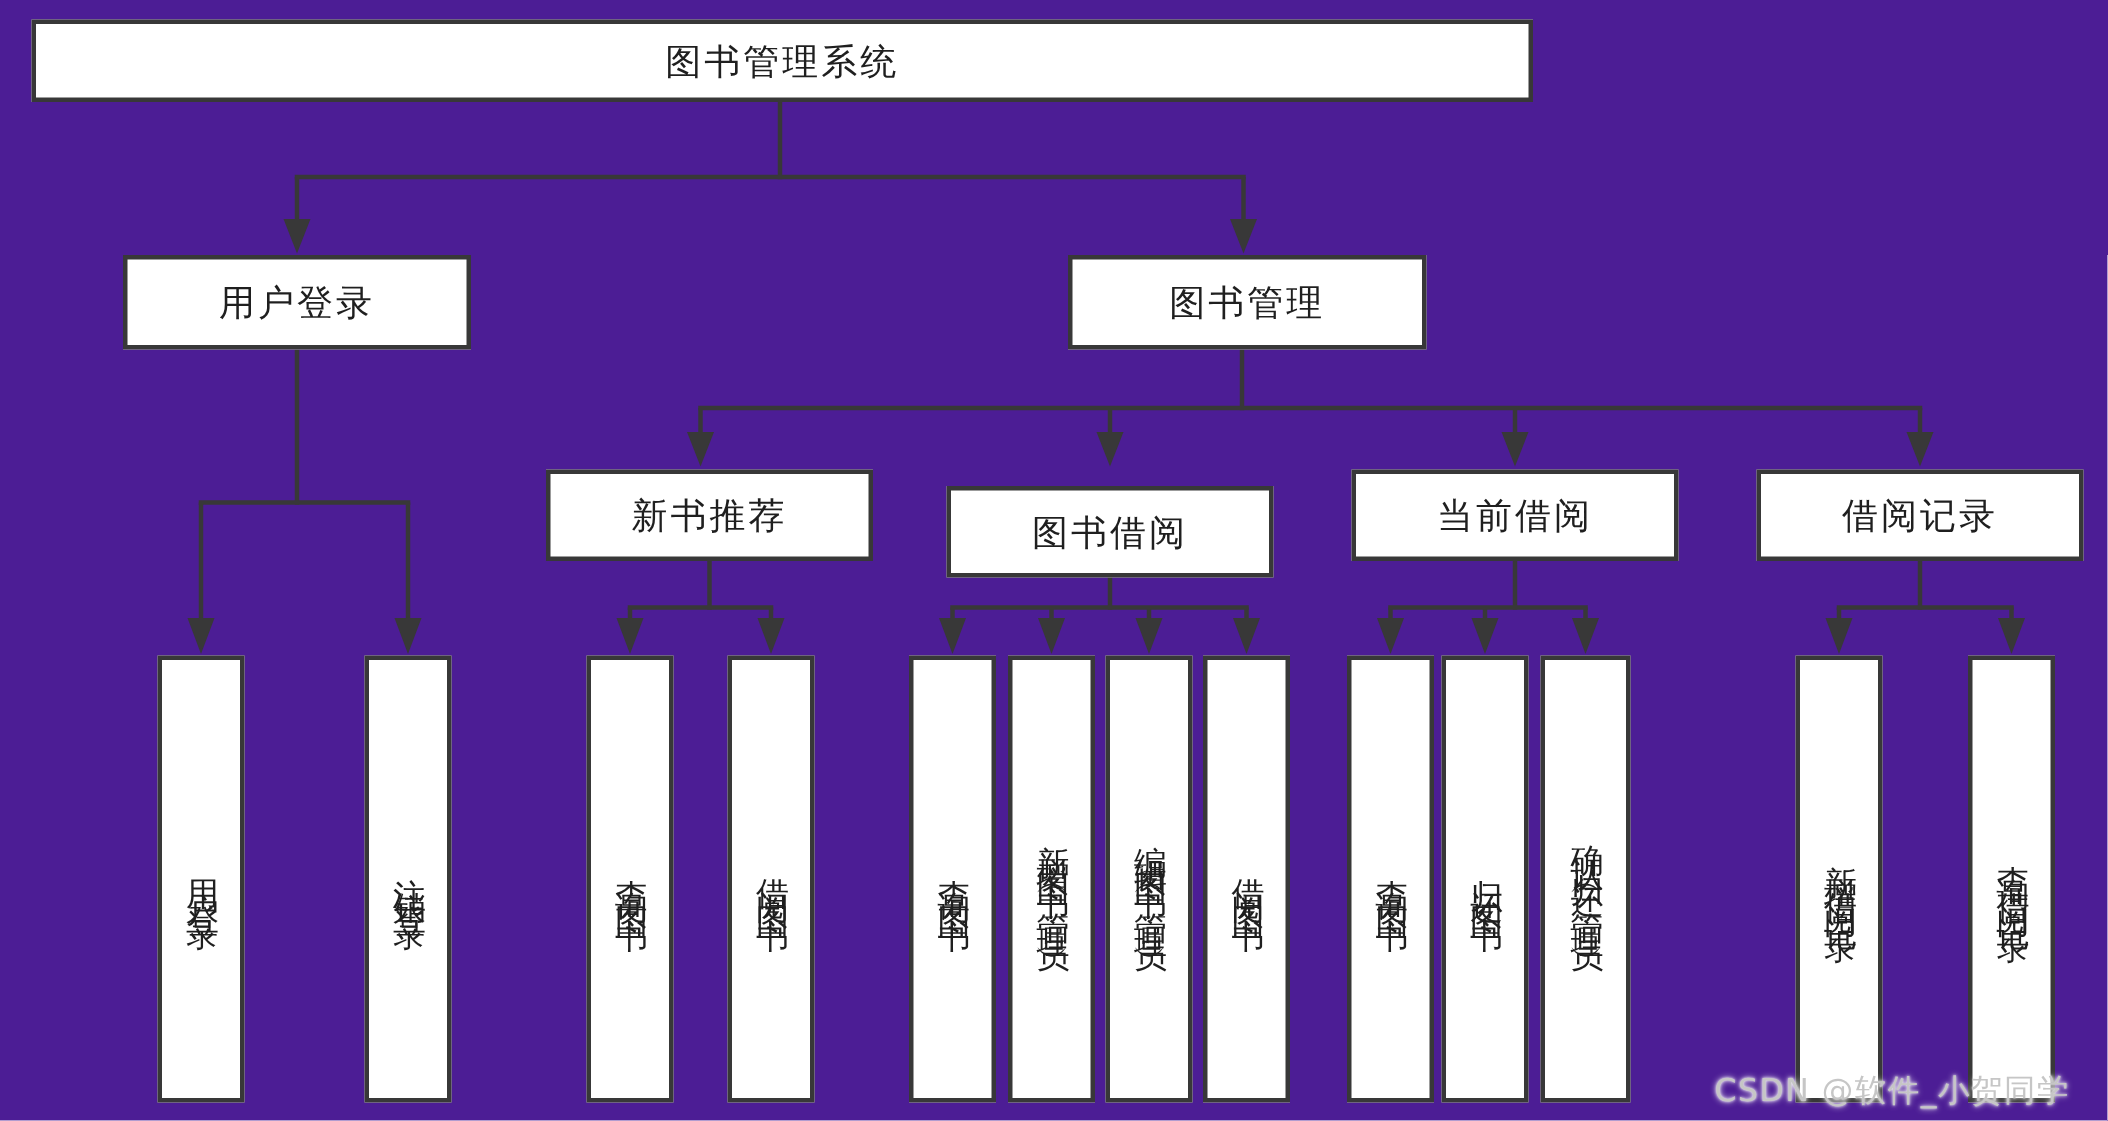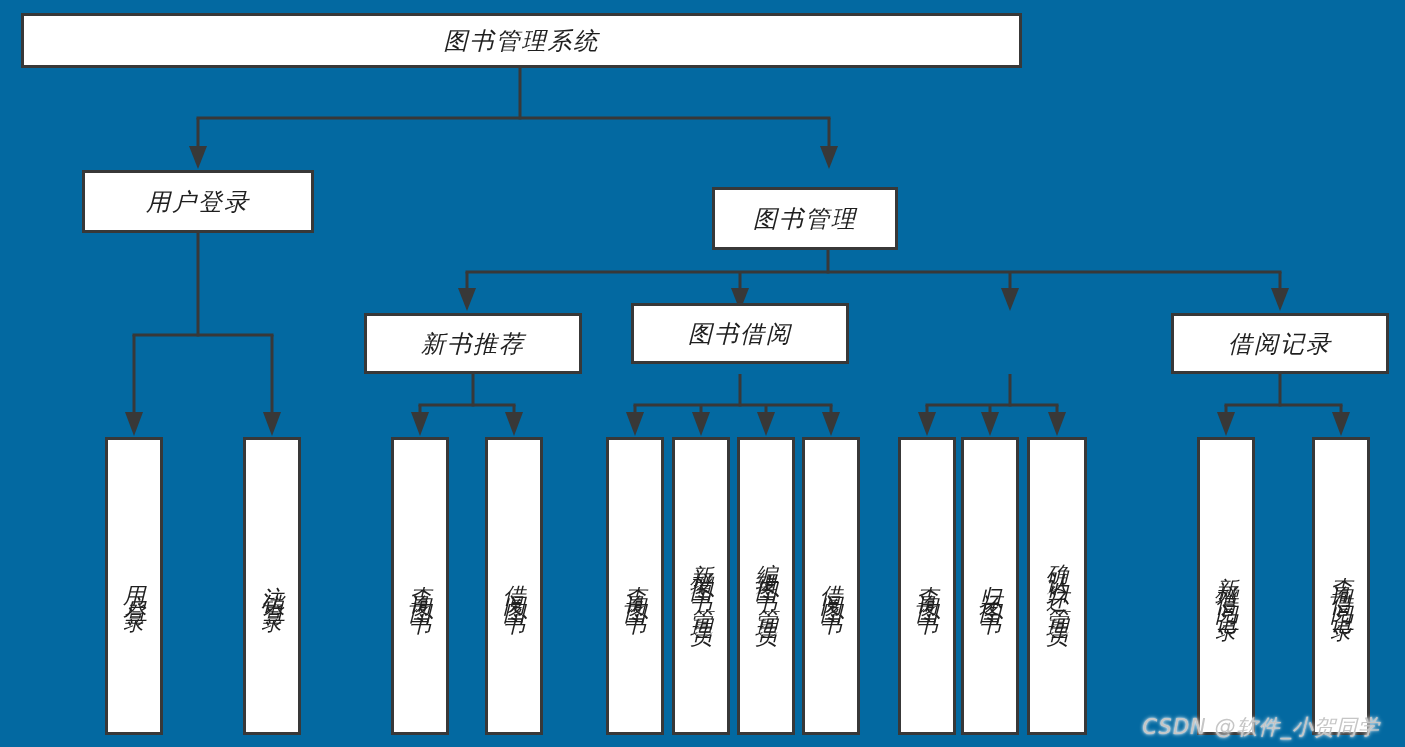--- a/index.html
+++ b/index.html
@@ -1,23 +1,22 @@
 <!DOCTYPE html>
 <html><head>
 <meta charset="utf-8">
 <style>
   html, body { margin: 0; padding: 0; background: #ffffff; }
   .stage {
     position: relative;
     width: 1405px;
     height: 747px;
-    background: #0369a1;
+    background: #4c1d95;
     font-family: "DejaVu Sans", "Liberation Sans", sans-serif;
     overflow: hidden;
-    font-style: italic;
   }
   .stage svg.wires {
     position: absolute;
     left: 0; top: 0;
     z-index: 0;
   }
   .node {
     position: absolute;
     box-sizing: border-box;
     border: 3px solid #383838;
@@ -135,29 +134,32 @@
     </g>
   </svg>
 
   <div class="node" style="left:21px; top:13px; width:1001px; height:55px;">
     <span class="hlabel">图书管理系统</span>
   </div>
 
   <div class="node" style="left:82px; top:170px; width:232px; height:63px;">
     <span class="hlabel">用户登录</span>
   </div>
-  <div class="node" style="left:712px; top:187px; width:186px; height:63px;">
+  <div class="node" style="left:712px; top:170px; width:239px; height:63px;">
     <span class="hlabel">图书管理</span>
   </div>
 
   <div class="node" style="left:364px; top:313px; width:218px; height:61px;text-align:center;">
     <span class="hlabel">新书推荐</span>
   </div>
-  <div class="node" style="left:631px; top:303px; width:218px; height:61px;">
+  <div class="node" style="left:631px; top:324px; width:218px; height:61px;">
     <span class="hlabel">图书借阅</span>
+  </div>
+  <div class="node" style="left:901px; top:313px; width:218px; height:61px;">
+    <span class="hlabel">当前借阅</span>
   </div>
   <div class="node" style="left:1171px; top:313px; width:218px; height:61px;">
     <span class="hlabel">借阅记录</span>
   </div>
 
   <div class="node leaf" style="left:105px; top:437px; width:58px; height:298px;">
     <span class="vlabel">用户登录</span>
   </div>
   <div class="node leaf" style="left:243px; top:437px; width:58px; height:298px;">
     <span class="vlabel">注销登录</span>

